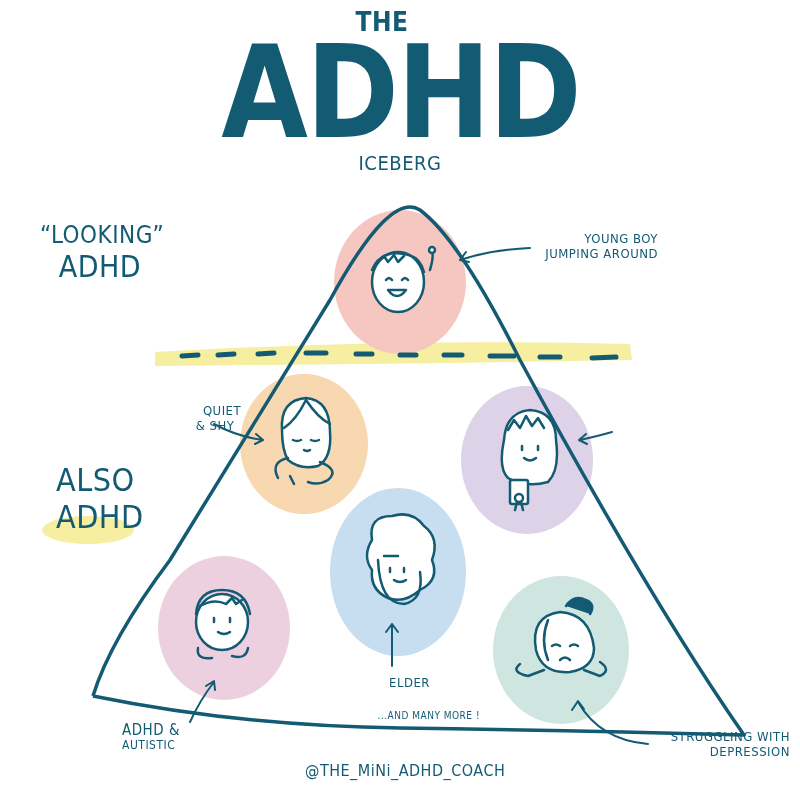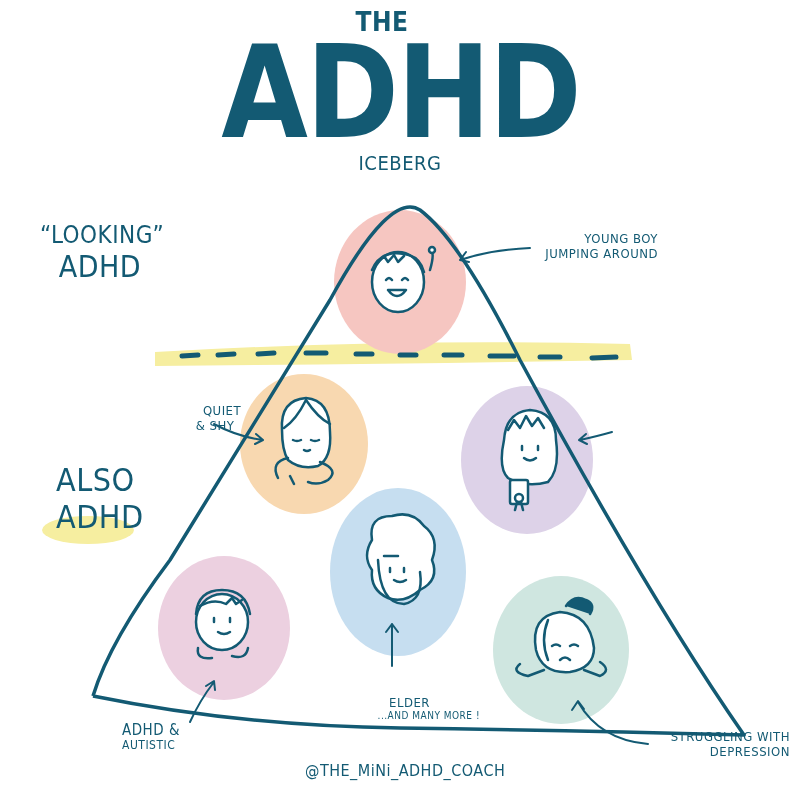--- a/index.html
+++ b/index.html
@@ -14,21 +14,21 @@
                 font-weight: bold; letter-spacing: -2px; line-height: 1; transform: scaleY(1.15); transform-origin: top;
                 font-family: "DejaVu Sans", sans-serif; }
   .title-sub { left: 330px; top: 152px; width: 140px; text-align: center; font-size: 20px; }
   .side-looking { left: 40px; top: 222px; font-size: 24px; width: 120px; text-align: center; }
   .side-looking .big { font-size: 30px; display:block; }
   .side-also { left: 56px; top: 462px; font-size: 32px; width: 90px; }
   .lbl { font-size: 13px; text-align: right; }
   .lbl-young { left: 528px; top: 232px; width: 130px; }
   .lbl-quiet { left: 140px; top: 404px; width: 80px; text-align: center; margin-left: 35px; }
   .lbl-good  { left: 598px; top: 404px; width: 140px; }
-  .lbl-elder { left: 360px; top: 676px; width: 70px; margin-top: 20px; }
+  .lbl-elder { left: 360px; top: 676px; width: 70px; }
   .lbl-autistic { left: 122px; top: 722px; width: 100px; text-align: left; font-size: 15px; }
   .lbl-struggle { left: 650px; top: 730px; width: 140px; }
   .lbl-more { left: 340px; top: 710px; width: 140px; font-size: 10px; }
   .lbl-handle { left: 305px; top: 762px; width: 190px; font-size: 16px; text-transform: none; }
 </style>
 </head>
 <body>
 
 <div class="stage">
 

